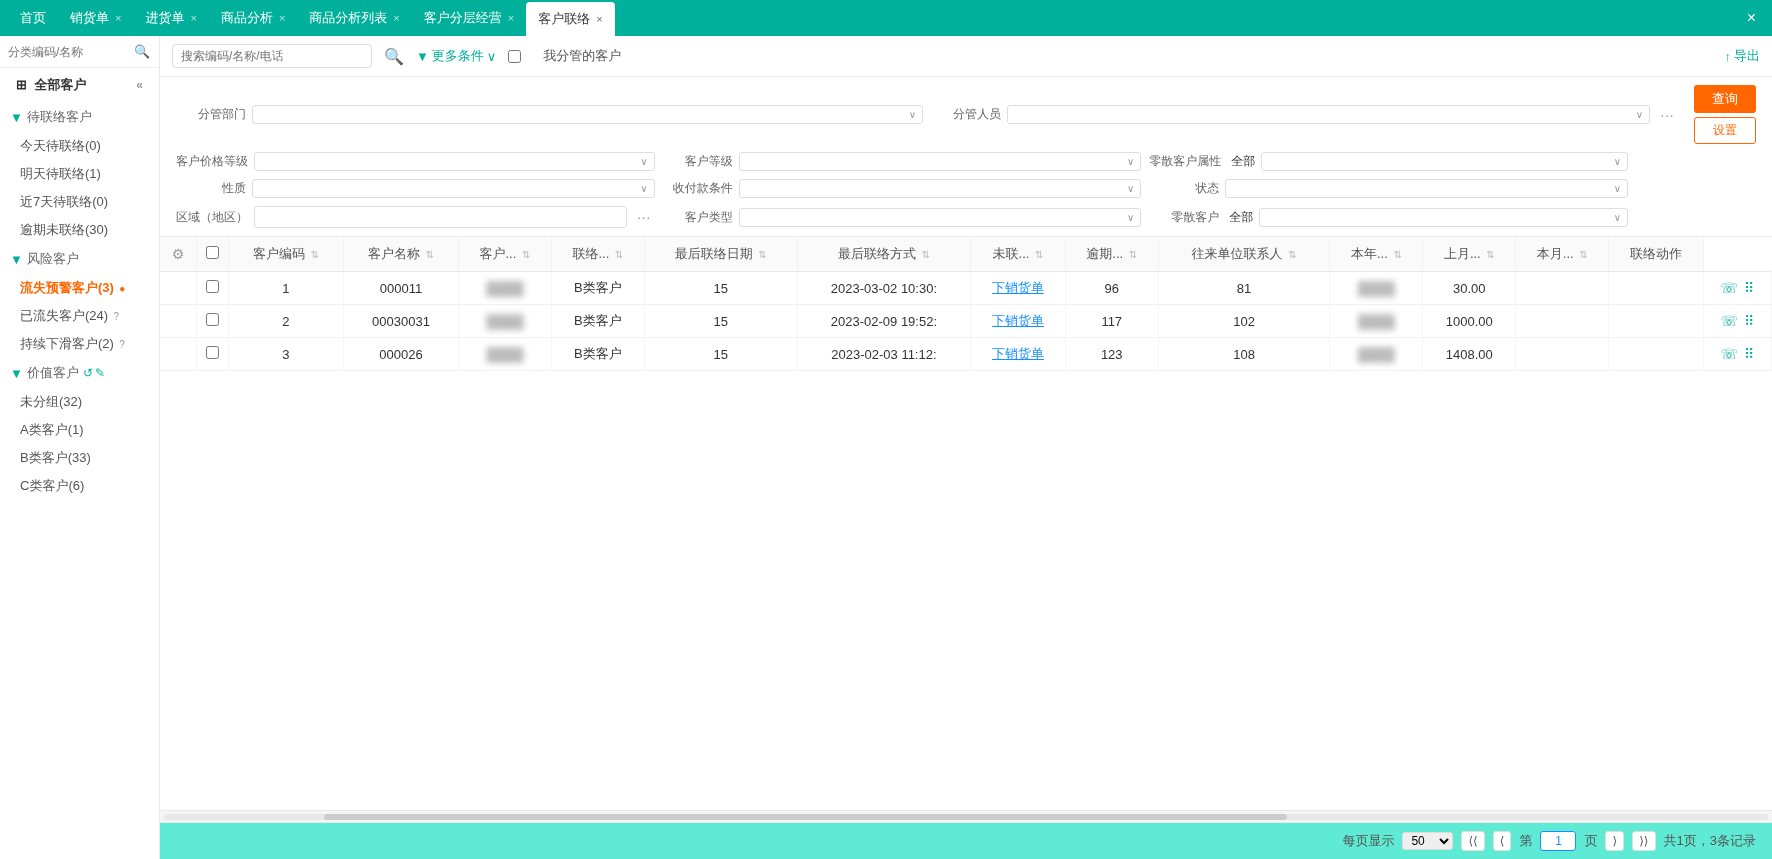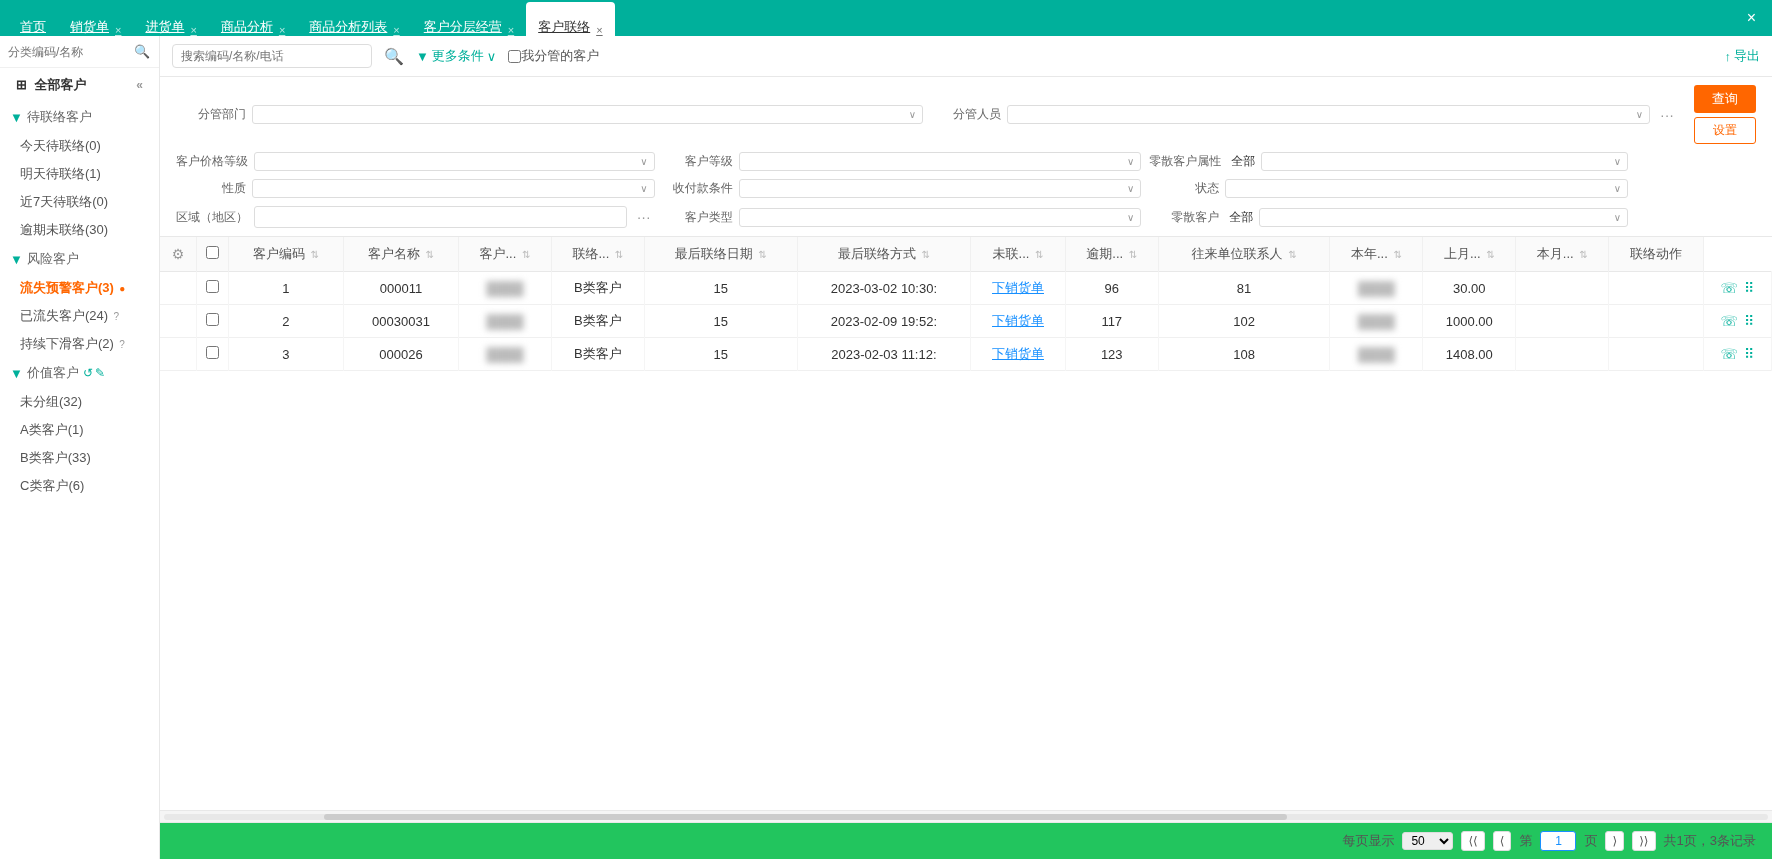--- a/index.html
+++ b/index.html
@@ -8,28 +8,27 @@
     
     .top-tabs {
       display: flex;
       align-items: center;
       background: #00b09b;
       height: 36px;
       padding: 0 8px;
     }
     .top-tab {
       display: flex;
-      align-items: flex-end;
+      align-items: center;
       padding: 0 12px;
       height: 36px;
       color: #fff;
       cursor: pointer;
       font-size: 13px;
       white-space: nowrap;
-      text-decoration: underline;
     }
     .top-tab.active {
       background: #fff;
       color: #333;
       border-radius: 4px 4px 0 0;
       height: 34px;
       margin-top: 2px;
     }
     .top-tab .close-icon {
       margin-left: 6px;
@@ -153,21 +152,21 @@
       font-size: 12px;
       display: flex;
       align-items: center;
       gap: 3px;
       border: none;
       background: none;
     }
     .my-customer-check {
       display: flex;
       align-items: center;
-      gap: 0;
+      gap: 22px;
       color: #555;
       font-size: 12px;
       cursor: pointer;
     }
     .export-btn {
       margin-left: auto;
       color: #00b09b;
       border: none;
       background: none;
       cursor: pointer;
@@ -311,21 +310,21 @@
       cursor: pointer;
       font-size: 14px;
     }
 
     
     .table-footer {
       display: flex;
       align-items: center;
       justify-content: flex-end;
       padding: 8px 16px;
-      background: #22c55e;
+      background: #5eead4;
       border-top: 1px solid #e8e8e8;
       gap: 8px;
       font-size: 12px;
       color: #555;
     }
     .page-size-select {
       border: 1px solid #ddd;
       border-radius: 3px;
       padding: 0 4px;
       font-size: 12px;

